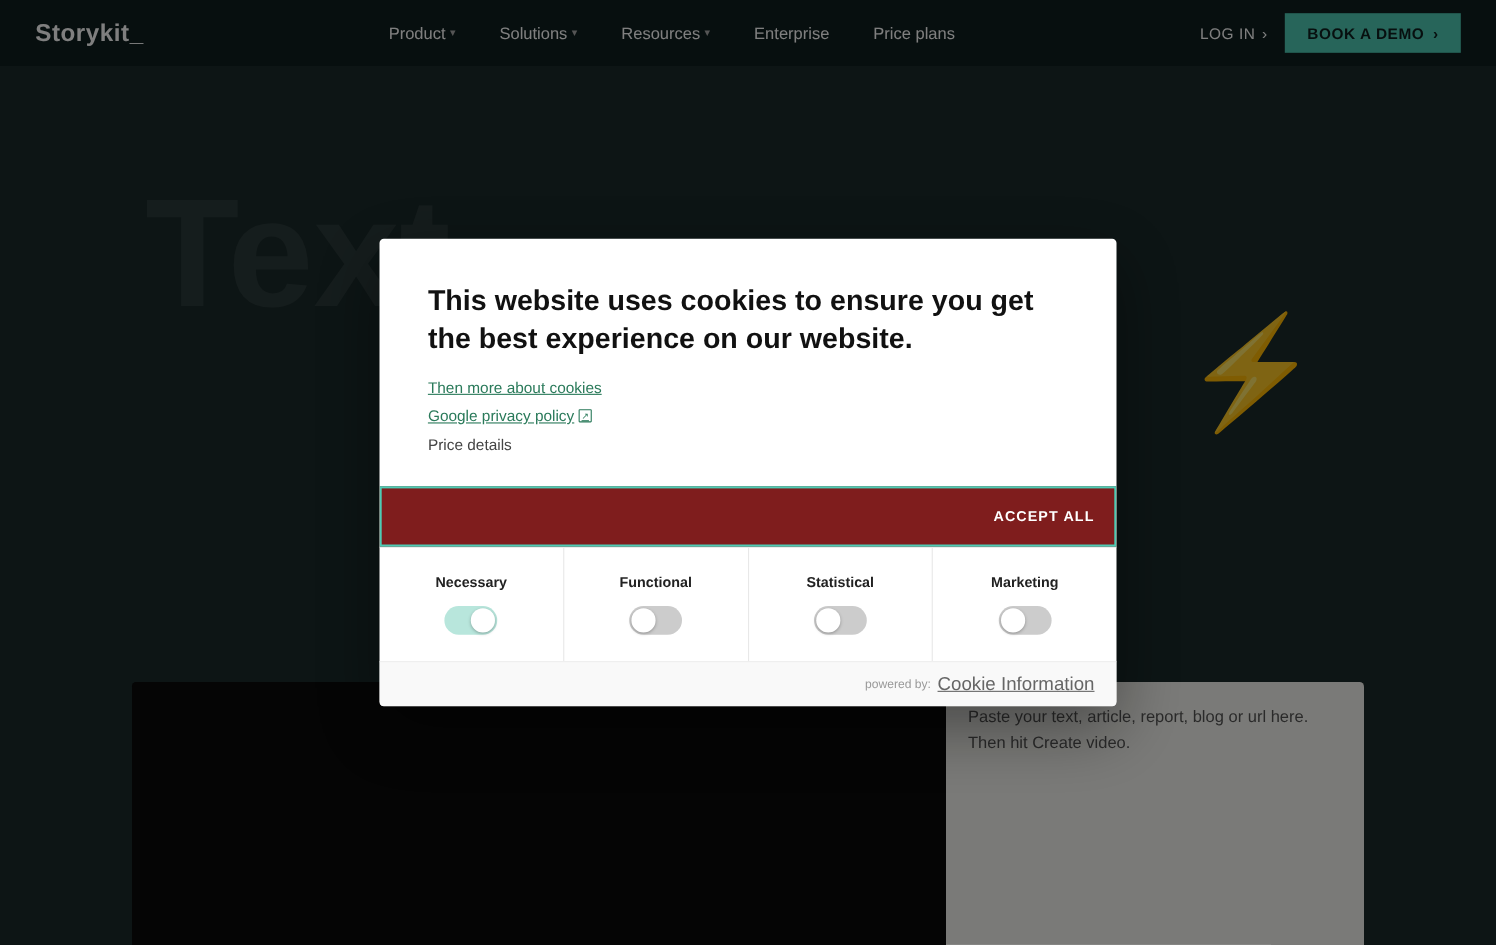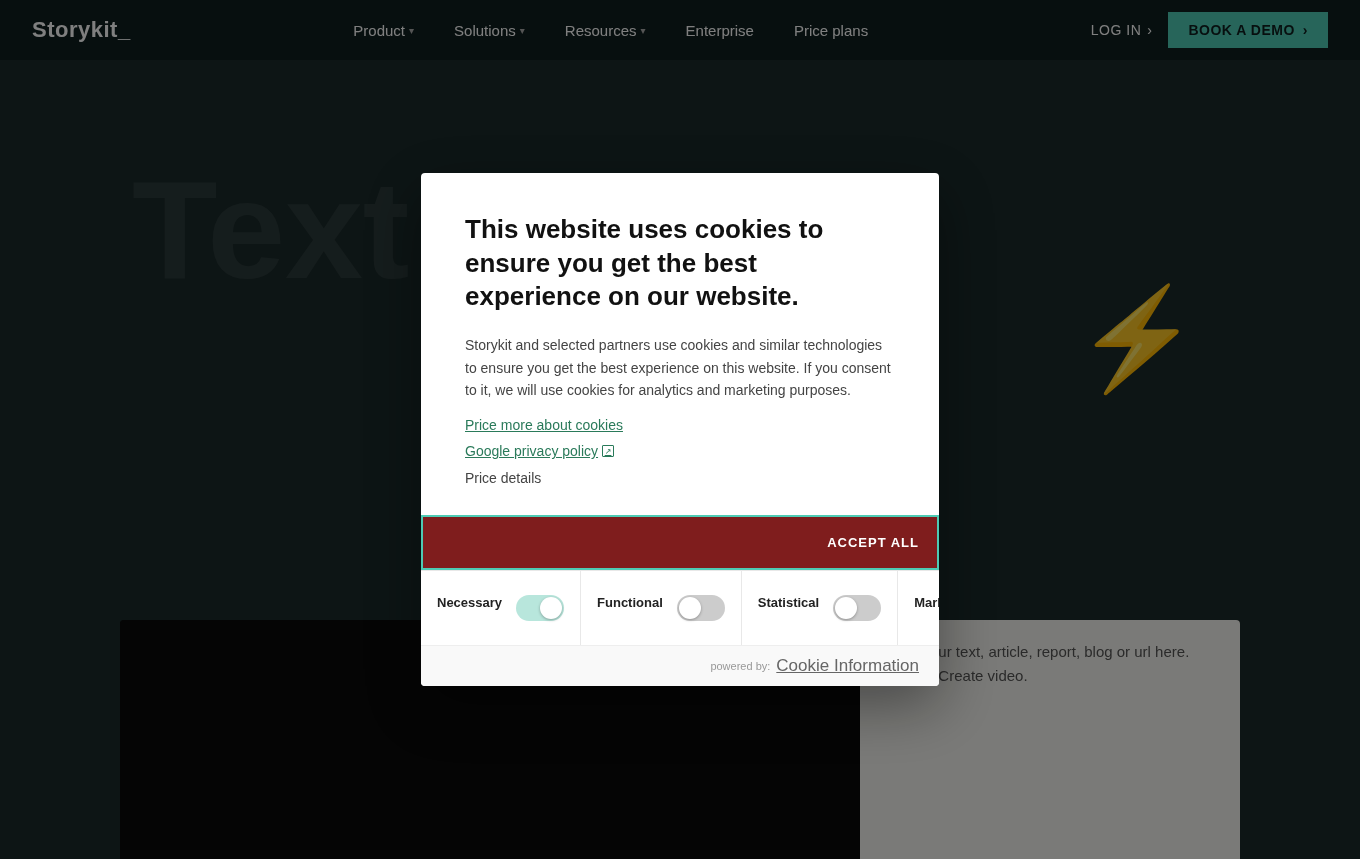--- a/index.html
+++ b/index.html
@@ -159,21 +159,21 @@
       background: rgba(0,0,0,0.5);
       z-index: 100;
       display: flex;
       align-items: center;
       justify-content: center;
     }
 
     
     .cookie-modal {
       background: #fff;
-      width: 518px;
+      width: 670px;
       border-radius: 4px;
       overflow: hidden;
       box-shadow: 0 20px 60px rgba(0,0,0,0.4);
     }
     .cookie-body {
       padding: 40px 44px 28px 44px;
     }
     .cookie-title {
       font-size: 26px;
       font-weight: 700;
@@ -256,20 +256,22 @@
 
     
     .toggles-row {
       display: flex;
       border-top: 1px solid #e8e8e8;
     }
     .toggle-cell {
       flex: 1;
       padding: 24px 16px;
       display: flex;
+      flex-direction: column;
+      align-items: center;
       gap: 14px;
       border-right: 1px solid #e8e8e8;
     }
     .toggle-cell:last-child { border-right: none; }
     .toggle-label {
       font-size: 13px;
       font-weight: 600;
       color: #222;
     }
     .toggle-track {
@@ -371,22 +373,21 @@
     <div class="video-right">
       <div class="video-right-text">Paste your text, article, report, blog or url here. Then hit Create video.</div>
     </div>
   </div>
 </div>
 
 <div class="overlay">
   <div class="cookie-modal">
     <div class="cookie-body">
       <div class="cookie-title">This website uses cookies to ensure you get the best experience on our website.</div>
-      <div class="cookie-desc">Storykit and selected partners use cookies and similar technologies to ensure you get the best experience on this website. If you consent to it, we will use cookies for analytics and marketing purposes.</div>
-      <a class="cookie-link">Price more about cookies</a>
+      <a class="cookie-link">Then more about cookies</a>
       <div class="cookie-link-ext">
         <span>Google privacy policy</span>
         <span class="ext-icon">↗</span>
       </div>
       <span class="show-details">Price details</span>
     </div>
 
     <div class="cookie-buttons">
       <button class="btn-accept">ACCEPT ALL</button>
     </div>

